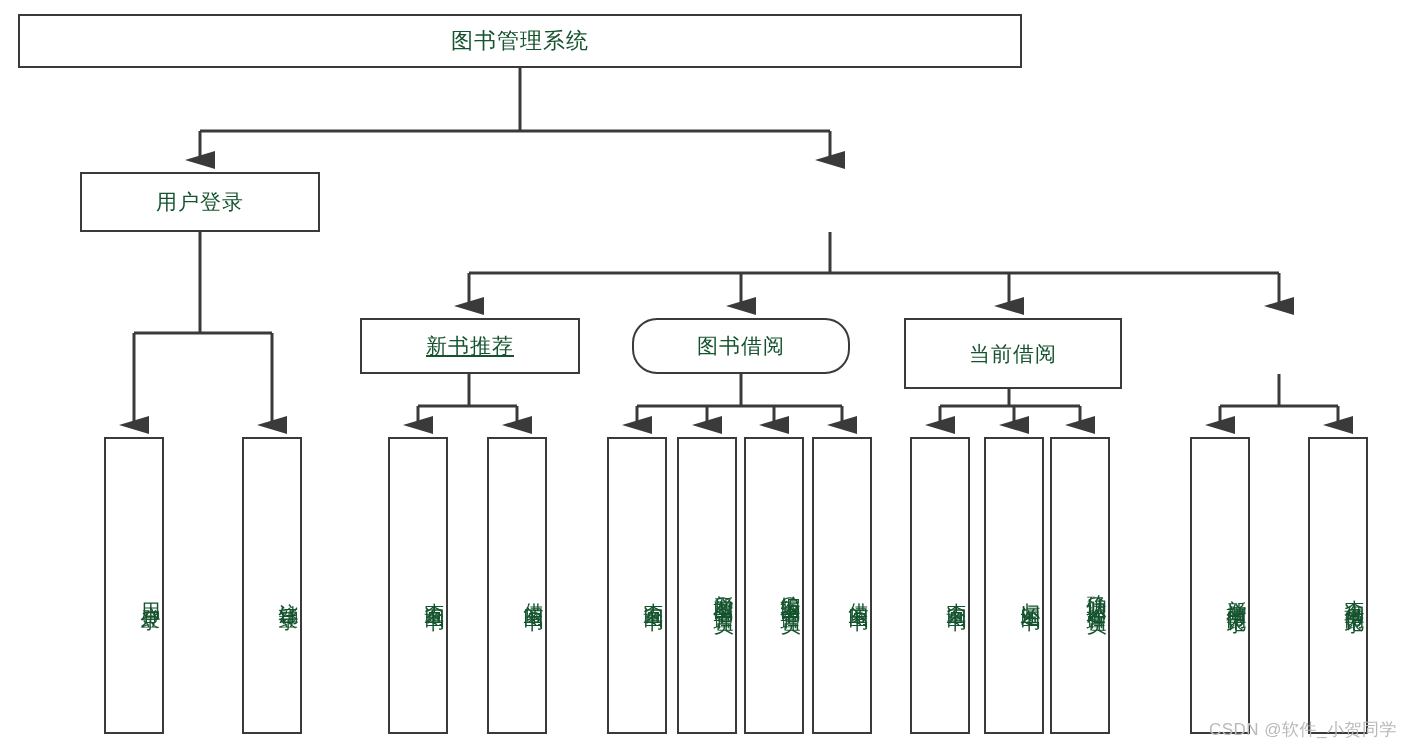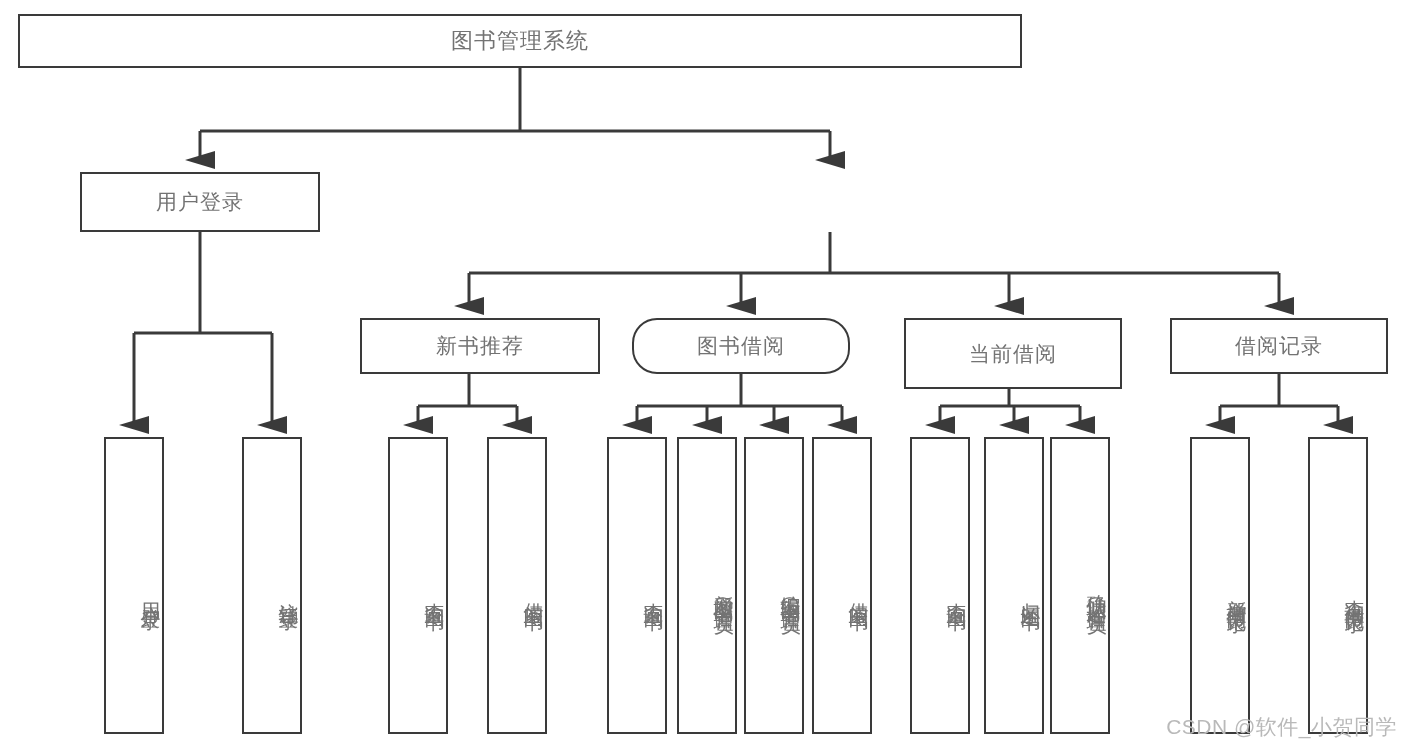--- a/index.html
+++ b/index.html
@@ -27,21 +27,21 @@
     pointer-events: none;
   }
   .node {
     position: absolute;
     box-sizing: border-box;
     background: #ffffff;
     border: 2.5px solid #3a3a3a;
     display: flex;
     align-items: center;
     justify-content: center;
-    color: #737373;
+    color: #14532d;
     line-height: 1.12;
     text-align: center;
   }
   .node.horiz {
     font-size: 21px;
     letter-spacing: 1px;
     white-space: nowrap;
   }
   .node.root {
     font-size: 22px;
@@ -52,21 +52,21 @@
     align-items: flex-start;
     justify-content: center;
     padding-top: 14px;
     font-size: 20px;
     letter-spacing: 3px;
   }
   .watermark {
     position: absolute;
     right: 8px;
     bottom: 6px;
-    font-size: 21px;
+    font-size: 17px;
     color: #b9b9b9;
     letter-spacing: 0.5px;
     white-space: nowrap;
     font-family: "Liberation Sans", "DejaVu Sans", sans-serif;
   }
 </style>
 </head>
 <body>
 
 <div id="canvas">
@@ -118,24 +118,23 @@
       <path d="M1220,406 L1338,406"></path>
       <path d="M1220,406 L1220,425" marker-end="url(#arrow)"></path>
       <path d="M1338,406 L1338,425" marker-end="url(#arrow)"></path>
     </g>
   </svg>
 
   <div class="node horiz root" id="node-root" style="left: 18px; top: 14px; width: 1004px; height: 54px;">图书管理系统</div>
 
   <div class="node horiz" style="left: 80px; top: 172px; width: 240px; height: 60px;">用户登录</div>
 
-  <div class="node horiz" style="left: 360px; top: 318px; width: 240px; height: 56px;">新书推荐</div>
+  <div class="node horiz" style="left: 360px; top: 318px; width: 220px; height: 56px; text-decoration: underline;">新书推荐</div>
   <div class="node horiz" style="left: 632px; top: 318px; width: 218px; height: 56px; border-radius: 25px;">图书借阅</div>
   <div class="node horiz" style="left: 904px; top: 318px; width: 218px; height: 71px;">当前借阅</div>
-  <div class="node horiz" style="left: 1170px; top: 318px; width: 218px; height: 56px;">借阅记录</div>
 
   <div class="node leaf" style="left: 104px; top: 437px; width: 60px; height: 297px;">用户登录</div>
   <div class="node leaf" style="left: 242px; top: 437px; width: 60px; height: 297px;">注销登录</div>
   <div class="node leaf" style="left: 388px; top: 437px; width: 60px; height: 297px;">查询图书</div>
   <div class="node leaf" style="left: 487px; top: 437px; width: 60px; height: 297px;">借阅图书</div>
   <div class="node leaf" style="left: 607px; top: 437px; width: 60px; height: 297px;">查询图书</div>
   <div class="node leaf" style="left: 677px; top: 437px; width: 60px; height: 297px;">新增图书（管理员）</div>
   <div class="node leaf" style="left: 744px; top: 437px; width: 60px; height: 297px;">编辑图书（管理员）</div>
   <div class="node leaf" style="left: 812px; top: 437px; width: 60px; height: 297px;">借阅图书</div>
   <div class="node leaf" style="left: 910px; top: 437px; width: 60px; height: 297px;">查询图书</div>

